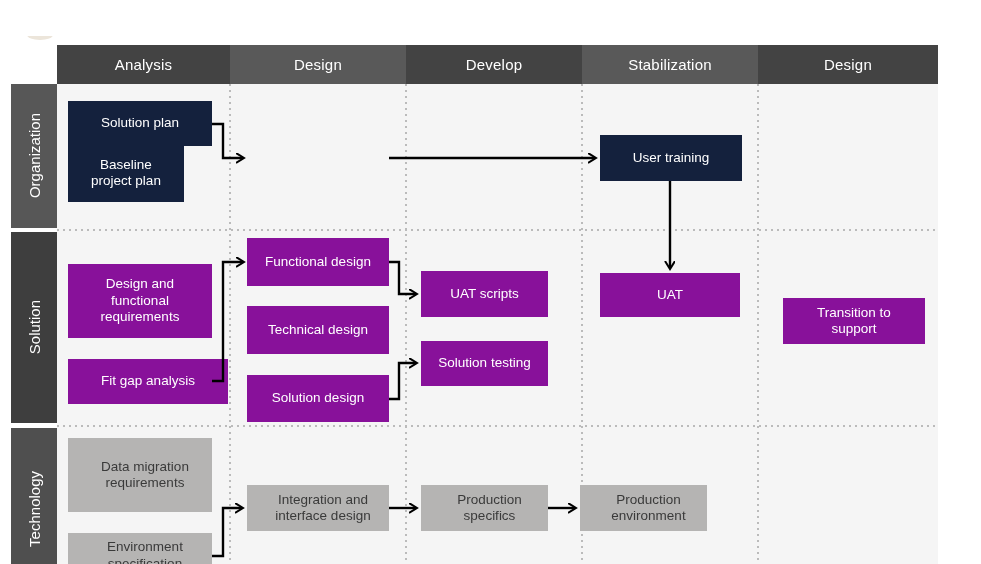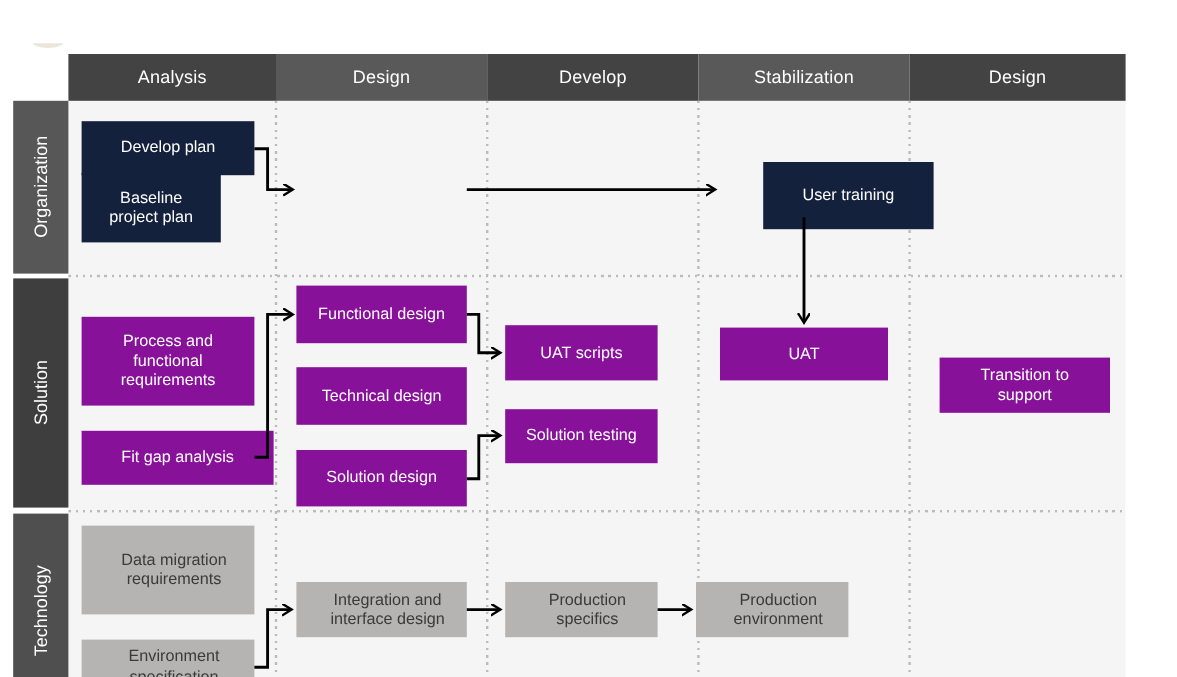--- a/index.html
+++ b/index.html
@@ -112,26 +112,26 @@
     <span>Technology</span>
   </div>
 
   <div class="vline" style="left:229px"></div>
   <div class="vline" style="left:405px"></div>
   <div class="vline" style="left:581px"></div>
   <div class="vline" style="left:757px"></div>
   <div class="hline" style="top:193px"></div>
   <div class="hline" style="top:389px"></div>
 
-  <div class="box navy" style="left:68px;top:65px;width:144px;height:45px">Develop plan</div>
+  <div class="box navy" style="left:68px;top:65px;width:144px;height:45px">Solution plan</div>
   <div class="box navy" style="left:68px;top:108px;width:116px;height:58px">Baseline
 project plan</div>
-  <div class="box navy" style="left:636px;top:99px;width:142px;height:56px">User training</div>
+  <div class="box navy" style="left:600px;top:99px;width:142px;height:46px">User training</div>
 
-  <div class="box purple" style="left:68px;top:228px;width:144px;height:74px">Process and
+  <div class="box purple" style="left:68px;top:228px;width:144px;height:74px">Design and
 functional
 requirements</div>
   <div class="box purple" style="left:68px;top:323px;width:160px;height:45px">Fit gap analysis</div>
   <div class="box purple" style="left:247px;top:202px;width:142px;height:48px">Functional design</div>
   <div class="box purple" style="left:247px;top:270px;width:142px;height:48px">Technical design</div>
   <div class="box purple" style="left:247px;top:339px;width:142px;height:47px">Solution design</div>
   <div class="box purple" style="left:421px;top:235px;width:127px;height:46px">UAT scripts</div>
   <div class="box purple" style="left:421px;top:305px;width:127px;height:45px">Solution testing</div>
   <div class="box purple" style="left:600px;top:237px;width:140px;height:44px">UAT</div>
   <div class="box purple" style="left:783px;top:262px;width:142px;height:46px">Transition to

